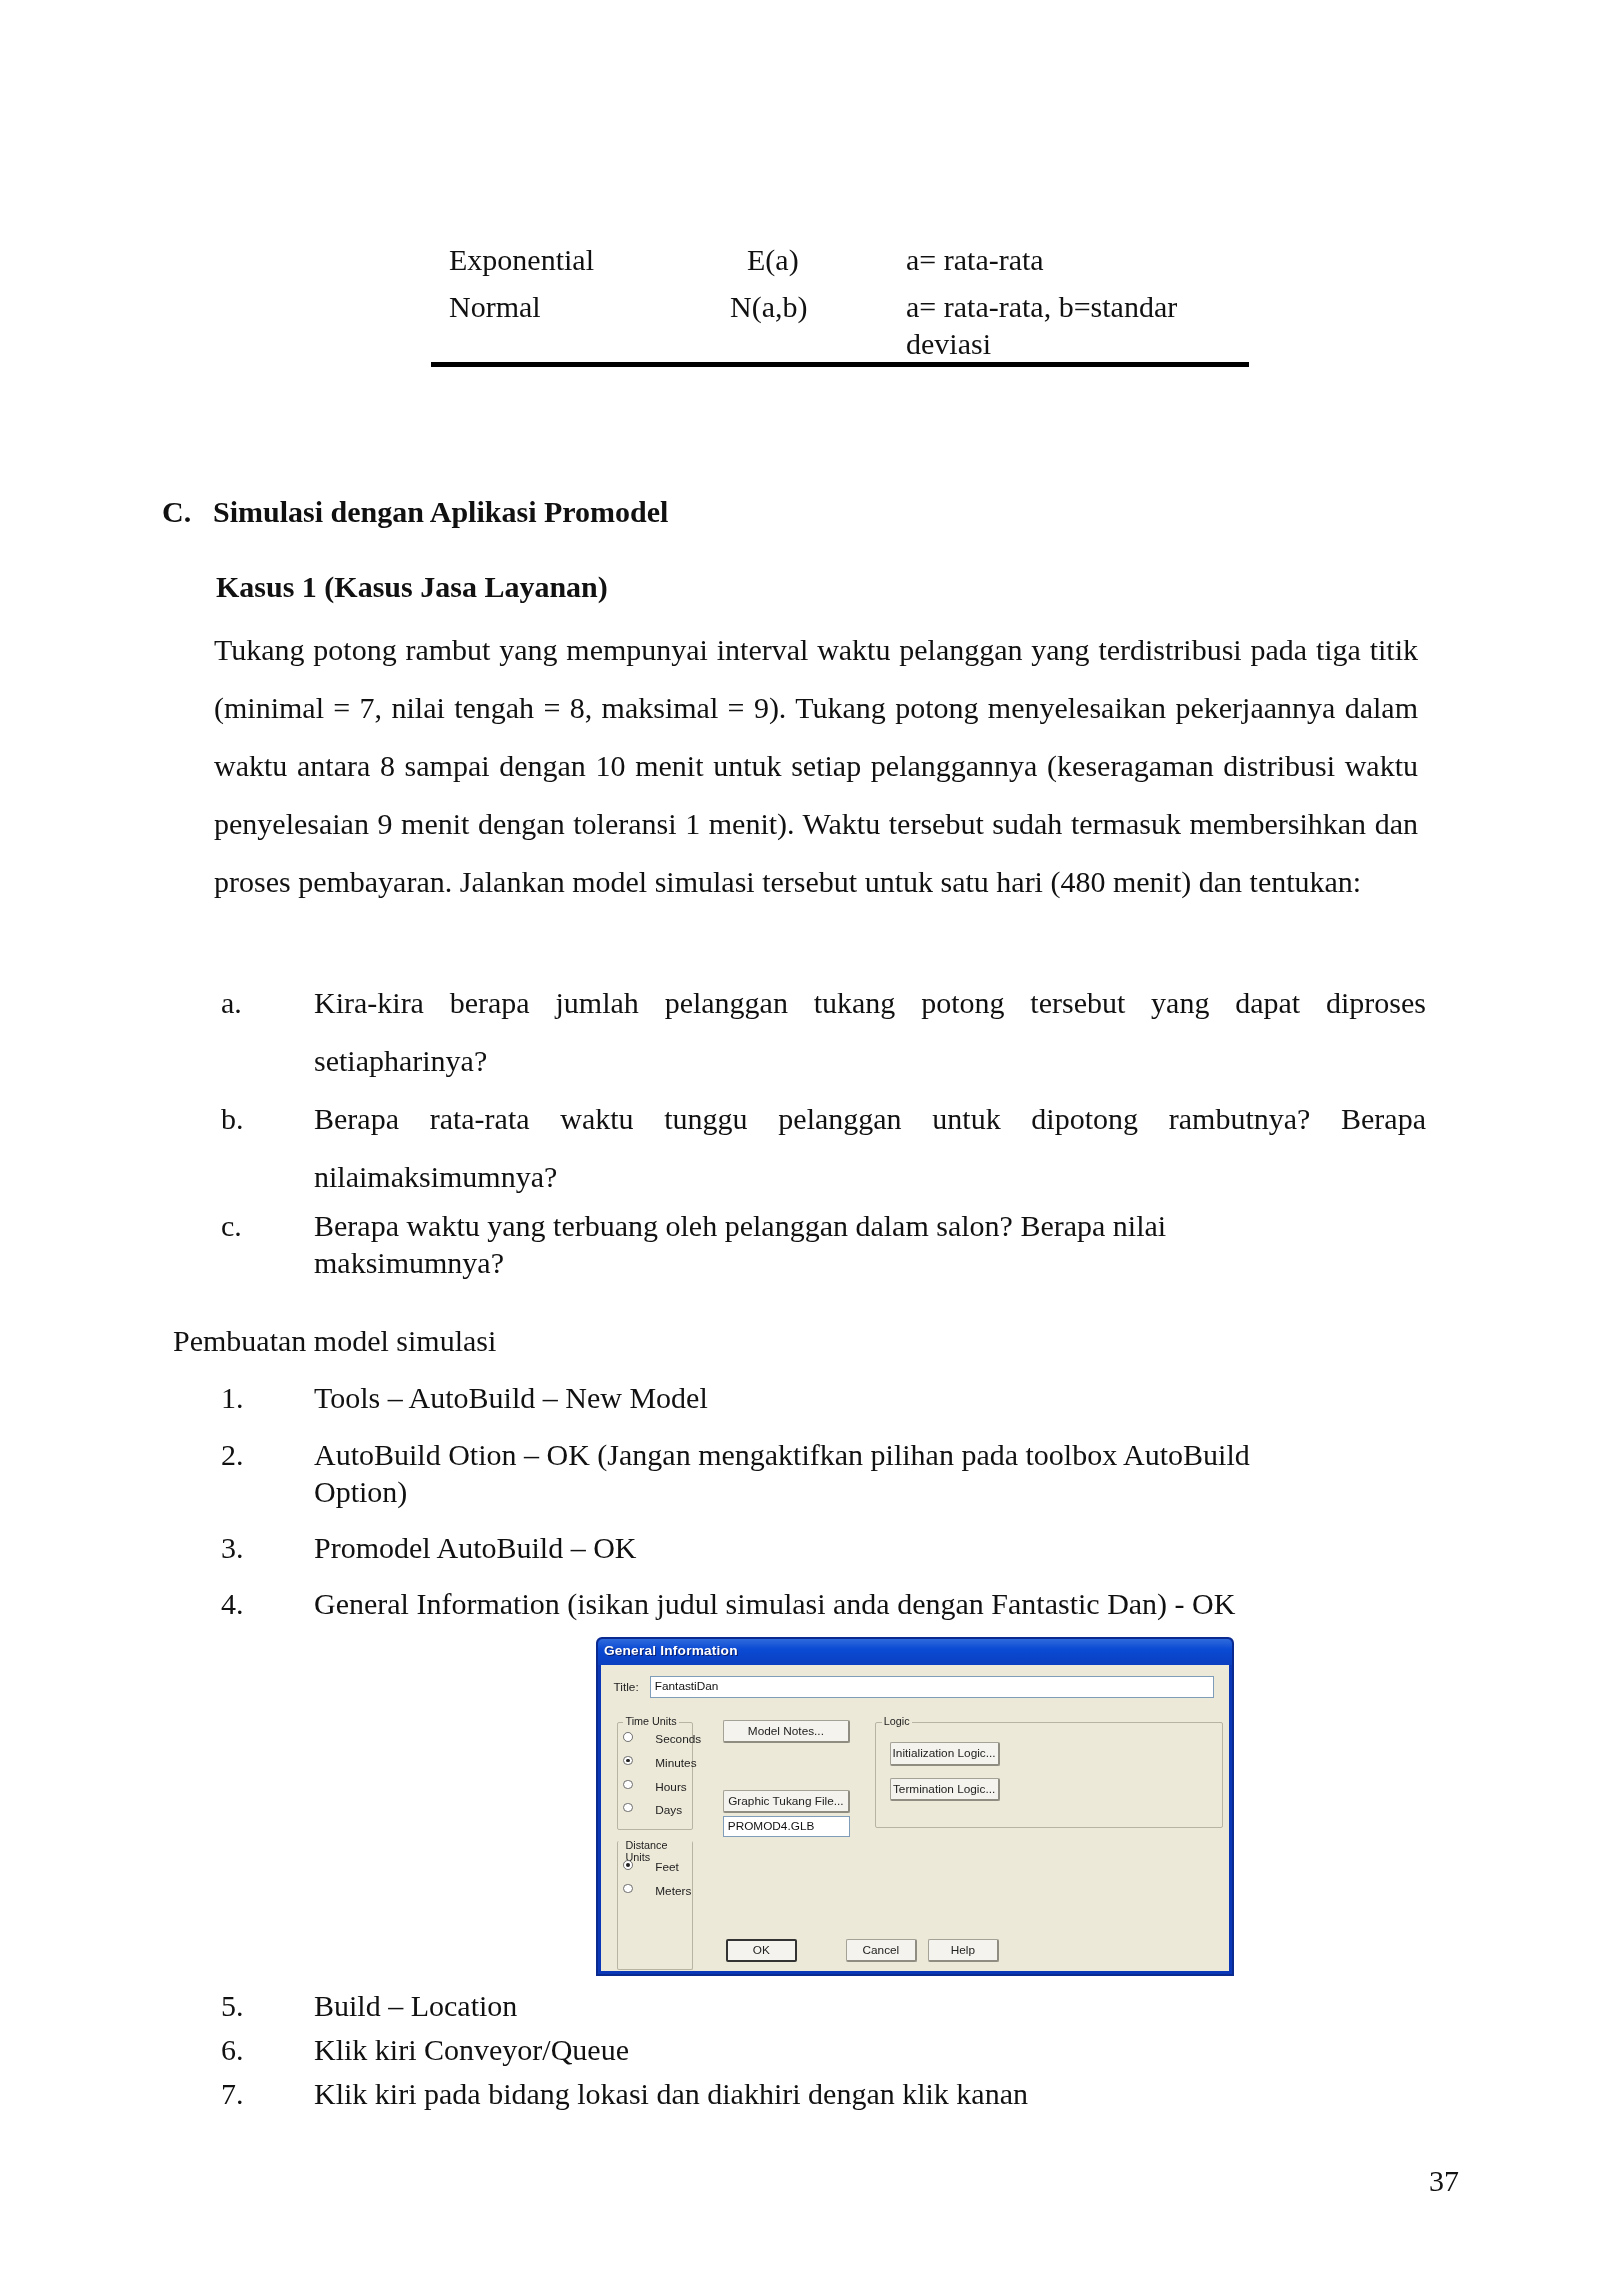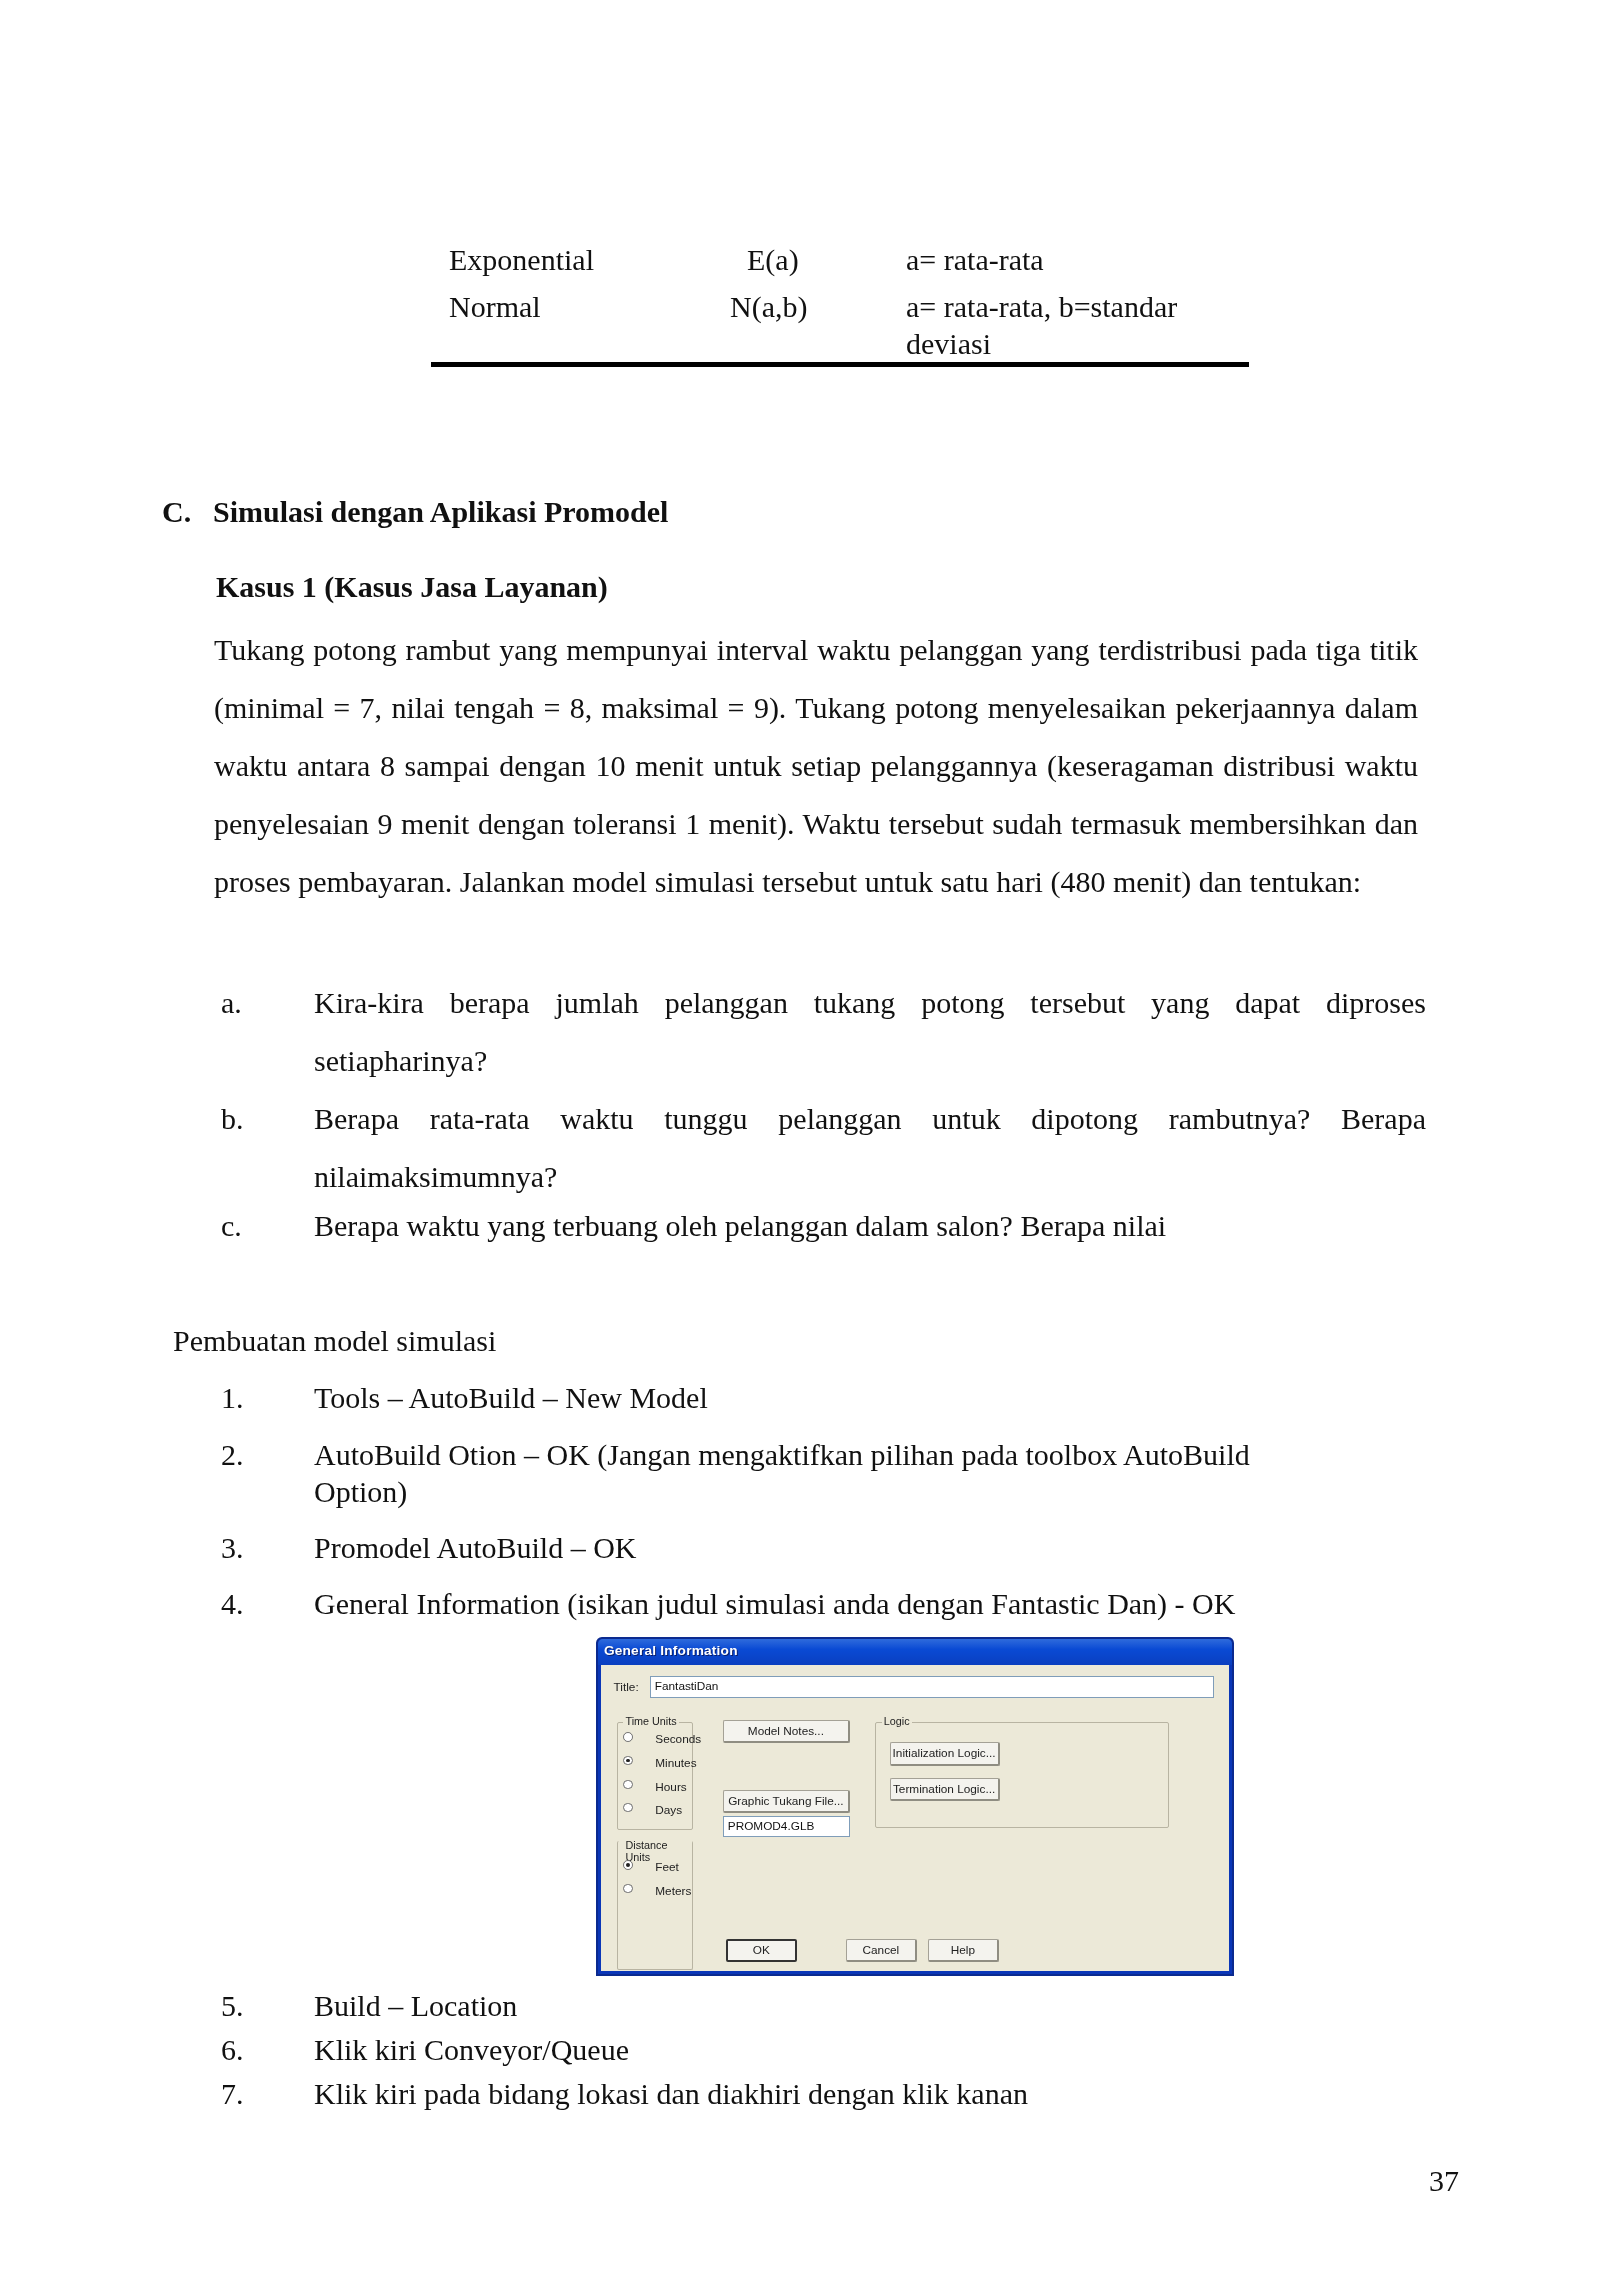--- a/index.html
+++ b/index.html
@@ -85,20 +85,21 @@
   <span class="mark">a.</span>
   <span class="txt" style="text-align-last:left;">Kira-kira berapa jumlah pelanggan tukang potong tersebut yang dapat diproses setiapharinya?</span>
 </div>
 <div class="item" style="top:1090px; height:118px; line-height:58px;">
   <span class="mark">b.</span>
   <span class="txt" style="text-align-last:left;">Berapa rata-rata waktu tunggu pelanggan untuk dipotong rambutnya? Berapa nilaimaksimumnya?</span>
 </div>
 <div class="item" style="top:1207px; height:78px; line-height:37px;">
   <span class="mark">c.</span>
   <span class="txt" style="white-space:nowrap;">Berapa waktu yang terbuang oleh pelanggan dalam salon? Berapa nilai</span>
+  <span class="txt" style="top:37px; white-space:nowrap;">maksimumnya?</span>
 </div>
 
 <div class="abs t" style="left:173px; top:1323px;">Pembuatan model simulasi</div>
 
 <div class="item" style="top:1379px; height:39px; line-height:37px;">
   <span class="mark">1.</span>
   <span class="txt" style="white-space:nowrap;">Tools – AutoBuild – New Model</span>
 </div>
 <div class="item" style="top:1436px; height:78px; line-height:37px;">
   <span class="mark">2.</span>
@@ -151,21 +152,21 @@
       <div class="radio" style="top:43px;">
         <span class="dot"></span>
         <span>Meters</span>
       </div>
     </div>
 
     <div class="btn" style="left:122px; top:55px; width:127px; height:23.5px;">Model Notes...</div>
     <div class="btn" style="left:122px; top:125px; width:127px; height:23.5px;">Graphic Tukang File...</div>
     <div class="dlg-input" style="left:122px; top:151px; width:127px; height:21.6px;">PROMOD4.GLB</div>
 
-    <div class="grp" style="left:274px; top:57px; width:294px; height:106px;">
+    <div class="grp" style="left:274px; top:57px; width:348px; height:106px;">
       <span class="grp-legend">Logic</span>
       <div class="btn" style="left:13.7px; top:19.6px; width:110px; height:23.5px;">Initialization Logic...</div>
       <div class="btn" style="left:13.7px; top:55px; width:110px; height:23.5px;">Termination Logic...</div>
     </div>
 
     <div class="btn default" style="left:125px; top:274px; width:71px; height:23.5px;">OK</div>
     <div class="btn" style="left:245px; top:274px; width:71px; height:23.5px;">Cancel</div>
     <div class="btn" style="left:323px; top:274px; width:71px; height:23.5px; left:327px;">Help</div>
   </div>
 </div>

